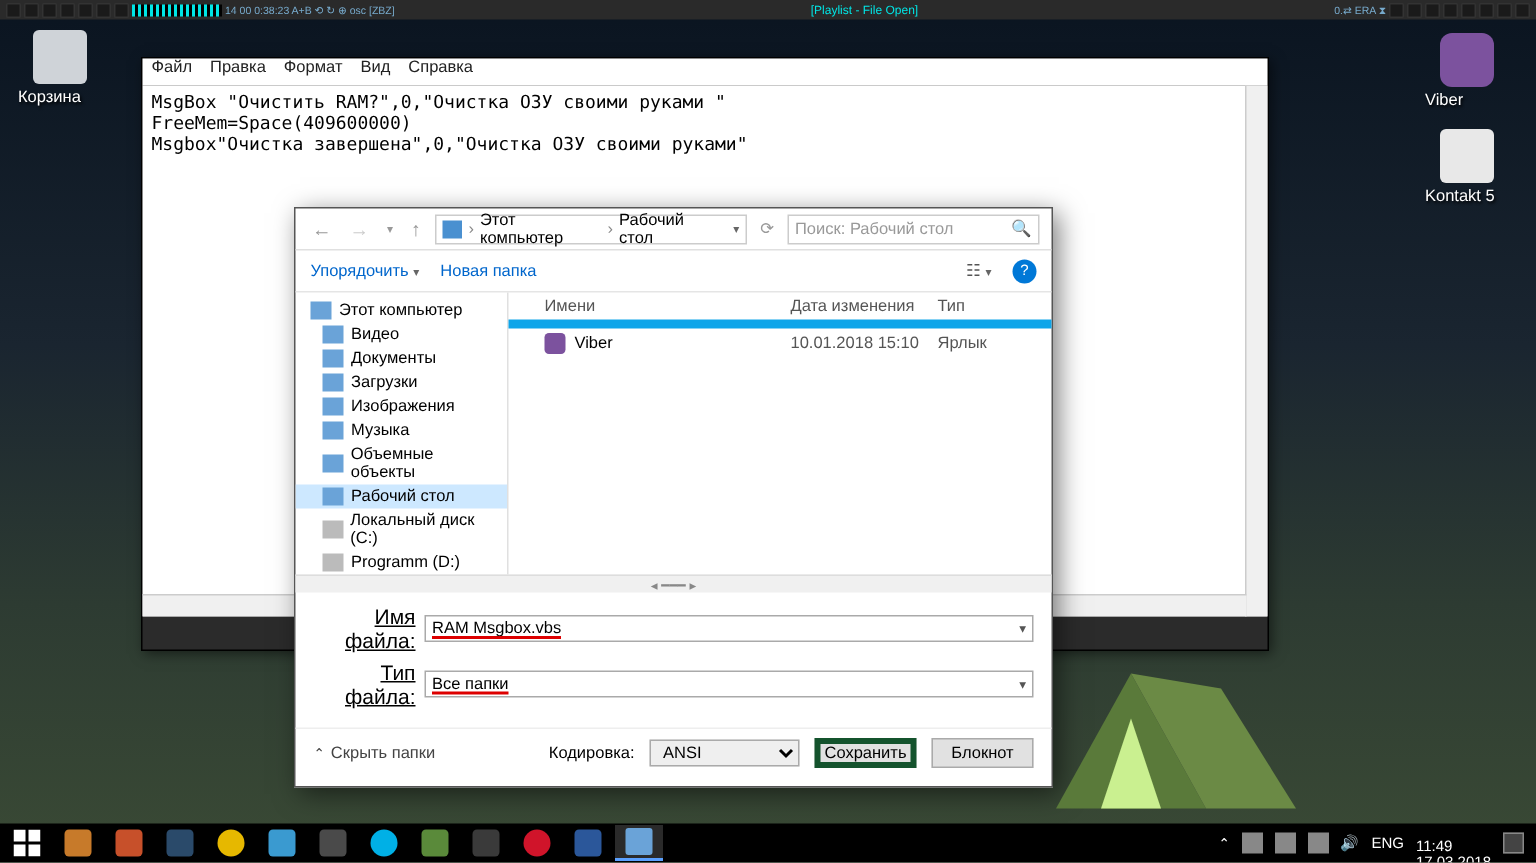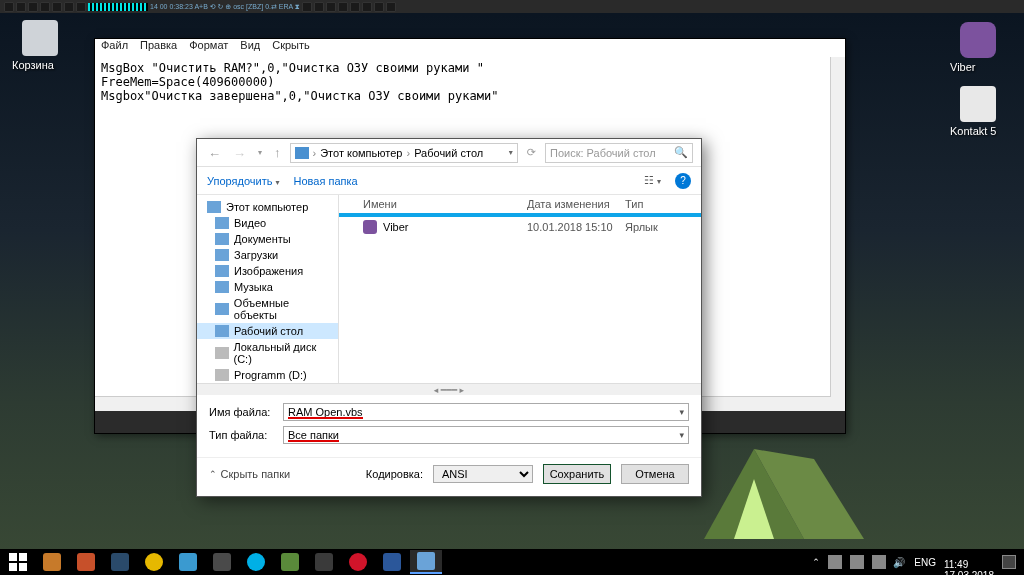--- a/index.html
+++ b/index.html
@@ -34,55 +34,55 @@
 .save-dialog { position: absolute; top: 138px; left: 196px; width: 506px; background: #fff; border: 1px solid #555; box-shadow: 4px 4px 16px rgba(0,0,0,.5); font-size: 11px; }
 .sd-titlebar { height: 22px; background: #2b2b2b; color: #fff; display: flex; align-items: center; padding: 0 6px; }
 .sd-titlebar .sd-icon { width: 12px; height: 12px; background: #5aa0d0; margin-right: 6px; }
 .sd-titlebar .spacer { flex: 1; }
 .sd-close { width: 36px; height: 20px; background: #e81123; color: #fff; text-align:center; line-height:20px; font-size:13px; }
 .sd-nav { height: 28px; border-bottom: 1px solid #e0e0e0; display: flex; align-items: center; padding: 0 8px; gap: 6px; }
 .sd-nav .arrow { color: #999; font-size: 13px; padding: 0 3px; }
 .sd-nav .pc-icon { width: 14px; height: 12px; background: #4a90d0; }
 .sd-breadcrumb { flex: 1; display:flex; align-items:center; border: 1px solid #ccc; height: 20px; padding: 0 4px; gap: 4px; font-size: 11px; }
 .sd-breadcrumb .sep { color:#888; }
-.sd-search { width: 148px; height: 20px; border: 1px solid #ccc; padding: 0 4px; color: #999; display:flex; align-items:center; gap:4px; }
+.sd-search { width: 168px; height: 20px; border: 1px solid #ccc; padding: 0 4px; color: #999; display:flex; align-items:center; gap:4px; }
 .sd-toolbar { height: 28px; display: flex; align-items: center; padding: 0 10px; gap: 14px; border-bottom: 1px solid #e5e5e5; }
 .sd-toolbar a { color: #0066cc; text-decoration: none; font-size: 11px; }
 .sd-toolbar .chev { font-size: 8px; color:#666; }
 .sd-body { display: flex; height: 188px; }
 .sd-side { width: 142px; border-right: 1px solid #e0e0e0; padding: 4px 0; overflow:hidden; }
 .sd-side .item { padding: 2px 4px 2px 18px; font-size: 11px; display: flex; align-items: center; gap: 5px; }
 .sd-side .item.sel { background: #cde8ff; }
 .sd-side .ico { width: 14px; height: 12px; background: #6aa3d8; }
 .sd-side .ico.disk { background: #bbb; }
 .sd-side .header { padding: 2px 4px 2px 10px; display:flex; align-items:center; gap:5px; }
 .sd-main { flex: 1; }
-.sd-cols { display: flex; border-bottom: 4px solid #0ea5e9; font-size: 11px; color: #555; padding: 3px 8px; }
+.sd-cols { display: flex; border-bottom: 6px solid #0ea5e9; font-size: 11px; color: #555; padding: 3px 8px; }
 .sd-cols div:nth-child(1) { width: 180px; padding-left:16px; }
 .sd-cols div:nth-child(2) { width: 98px; }
 .sd-rows .row { display: flex; padding: 3px 8px; font-size: 11px; gap:0; align-items:center; }
 .sd-rows .row .c1 { width: 180px; display:flex; align-items:center; gap:6px; padding-left:16px; }
 .sd-rows .row .c2 { width: 98px; color:#555; }
 .sd-rows .row .c3 { color:#555; }
 .sd-rows .ficon { width:14px; height:14px; background:#7c529e; border-radius:3px; }
 .sd-scroll { height: 12px; background:#f0f0f0; border-top:1px solid #ddd; display:flex; justify-content:center; align-items:center; font-size:9px; color:#888; }
 .sd-form { padding: 8px 12px; }
 .sd-form-row { display: flex; align-items: center; margin-bottom: 5px; gap:6px; }
-.sd-form-row label { width: 68px; font-size: 11px; }
+.sd-form-row label { width: 68px; text-align: right; font-size: 14px; text-decoration: underline; }
 .sd-form-row .combo { flex: 1; height: 18px; border: 1px solid #aaa; font-size: 11px; padding: 0 4px; display:flex; align-items:center; justify-content:space-between; background:#fff; position:relative; }
 .sd-form-row .combo::after { content:'▾'; font-size:9px; color:#555; }
 .underline-red { position: relative; }
 .underline-red::after { content:''; position:absolute; bottom:-1px; left:0; right:0; height:2px; background:#d00; }
 .sd-bottom { padding: 6px 12px 12px; display: flex; align-items: center; gap: 10px; border-top: 1px solid #eee; }
 .sd-bottom .hide-folders { font-size:11px; color:#444; display:flex; align-items:center; gap:4px; }
 .sd-bottom .spacer { flex:1; }
 .sd-bottom label { font-size:11px; }
 .sd-bottom .combo { width: 100px; height: 18px; border:1px solid #aaa; font-size:11px; padding:0 4px; }
 .sd-bottom button { width: 68px; height: 20px; font-size:11px; background:#e1e1e1; border:1px solid #aaa; }
-.sd-bottom button.primary { border:1px solid #14532d; }
+.sd-bottom button.primary { border:4px solid #14532d; }
 
 
 .tent { position:absolute; bottom:26px; right:130px; width:200px; height:110px; }
 .tent svg { width:100%; height:100%; }
 
 
 .taskbar { position: absolute; bottom: 0; left: 0; right: 0; height: 26px; background: #000; display: flex; align-items: center; padding: 0 2px; gap: 2px; }
 .tb-btn { width: 32px; height: 24px; display: flex; align-items: center; justify-content: center; }
 .tb-btn.active { background: #2a2a2a; border-bottom: 2px solid #5aa0ff; }
 .tb-icon { width: 18px; height: 18px; }
@@ -97,20 +97,21 @@
 <div class="winamp-bar">
   <span class="wb-btn"></span>
   <span class="wb-btn"></span>
   <span class="wb-btn"></span>
   <span class="wb-btn"></span>
   <span class="wb-btn"></span>
   <span class="wb-btn"></span>
   <span class="wb-btn"></span>
   <span class="wb-vis"></span>
   <span class="wb-time">14   00   0:38:23  A+B ⟲ ↻ ⊕ osc [ZBZ]</span>
+  <span class="wb-title">[Playlist - File Open]</span>
   <span style="color:#7ac;font-size:7px">0.⇄ ERA ⧗</span>
   <span class="wb-btn"></span>
   <span class="wb-btn"></span>
   <span class="wb-btn"></span>
   <span class="wb-btn"></span>
   <span class="wb-btn"></span>
   <span class="wb-btn"></span>
   <span class="wb-btn"></span>
   <span class="wb-btn"></span>
 </div>
@@ -127,21 +128,21 @@
   <div class="di-img"></div>
   <div>Kontakt 5</div>
 </div>
 
 <div class="notepad">
   <div class="np-menu">
     <span>Файл</span>
     <span>Правка</span>
     <span>Формат</span>
     <span>Вид</span>
-    <span>Скрыть</span>
+    <span>Справка</span>
   </div>
   <div class="np-content">MsgBox "Очистить RAM?",0,"Очистка ОЗУ своими руками "
 FreeMem=Space(409600000)
 Msgbox"Очистка завершена",0,"Очистка ОЗУ своими руками"</div>
 </div>
 
 <div class="save-dialog">
   <div class="sd-nav">
     <span class="arrow">←</span>
     <span class="arrow" style="color:#ccc">→</span>
@@ -231,40 +232,40 @@
             <div class="c3">Ярлык</div>
           </div>
         </div>
     </div>
   </div>
   <div class="sd-scroll">◂ ━━━ ▸</div>
   <div class="sd-form">
     <div class="sd-form-row">
       <label>Имя файла:</label>
       <div class="combo">
-          <span class="underline-red">RAM Open.vbs</span>
+          <span class="underline-red">RAM Msgbox.vbs</span>
         </div>
     </div>
     <div class="sd-form-row">
       <label>Тип файла:</label>
       <div class="combo">
           <span class="underline-red">Все папки</span>
         </div>
     </div>
   </div>
   <div class="sd-bottom">
     <span class="hide-folders">
         <span style="font-size:9px">⌃</span> 
         <span>Скрыть папки</span>
       </span>
     <span class="spacer"></span>
     <label>Кодировка:</label>
     <select class="combo"><option>ANSI</option></select>
     <button class="primary">Сохранить</button>
-    <button>Отмена</button>
+    <button>Блокнот</button>
   </div>
 </div>
 
 <div class="tent">
 <svg viewBox="0 0 200 110">
       <polygon points="60,10 10,100 110,100" fill="#5a7a3a"></polygon>
       <polygon points="60,10 110,100 170,100 120,20" fill="#6b8a45"></polygon>
       <polygon points="40,100 80,100 60,40" fill="#caf090"></polygon>
     </svg>
 </div>

